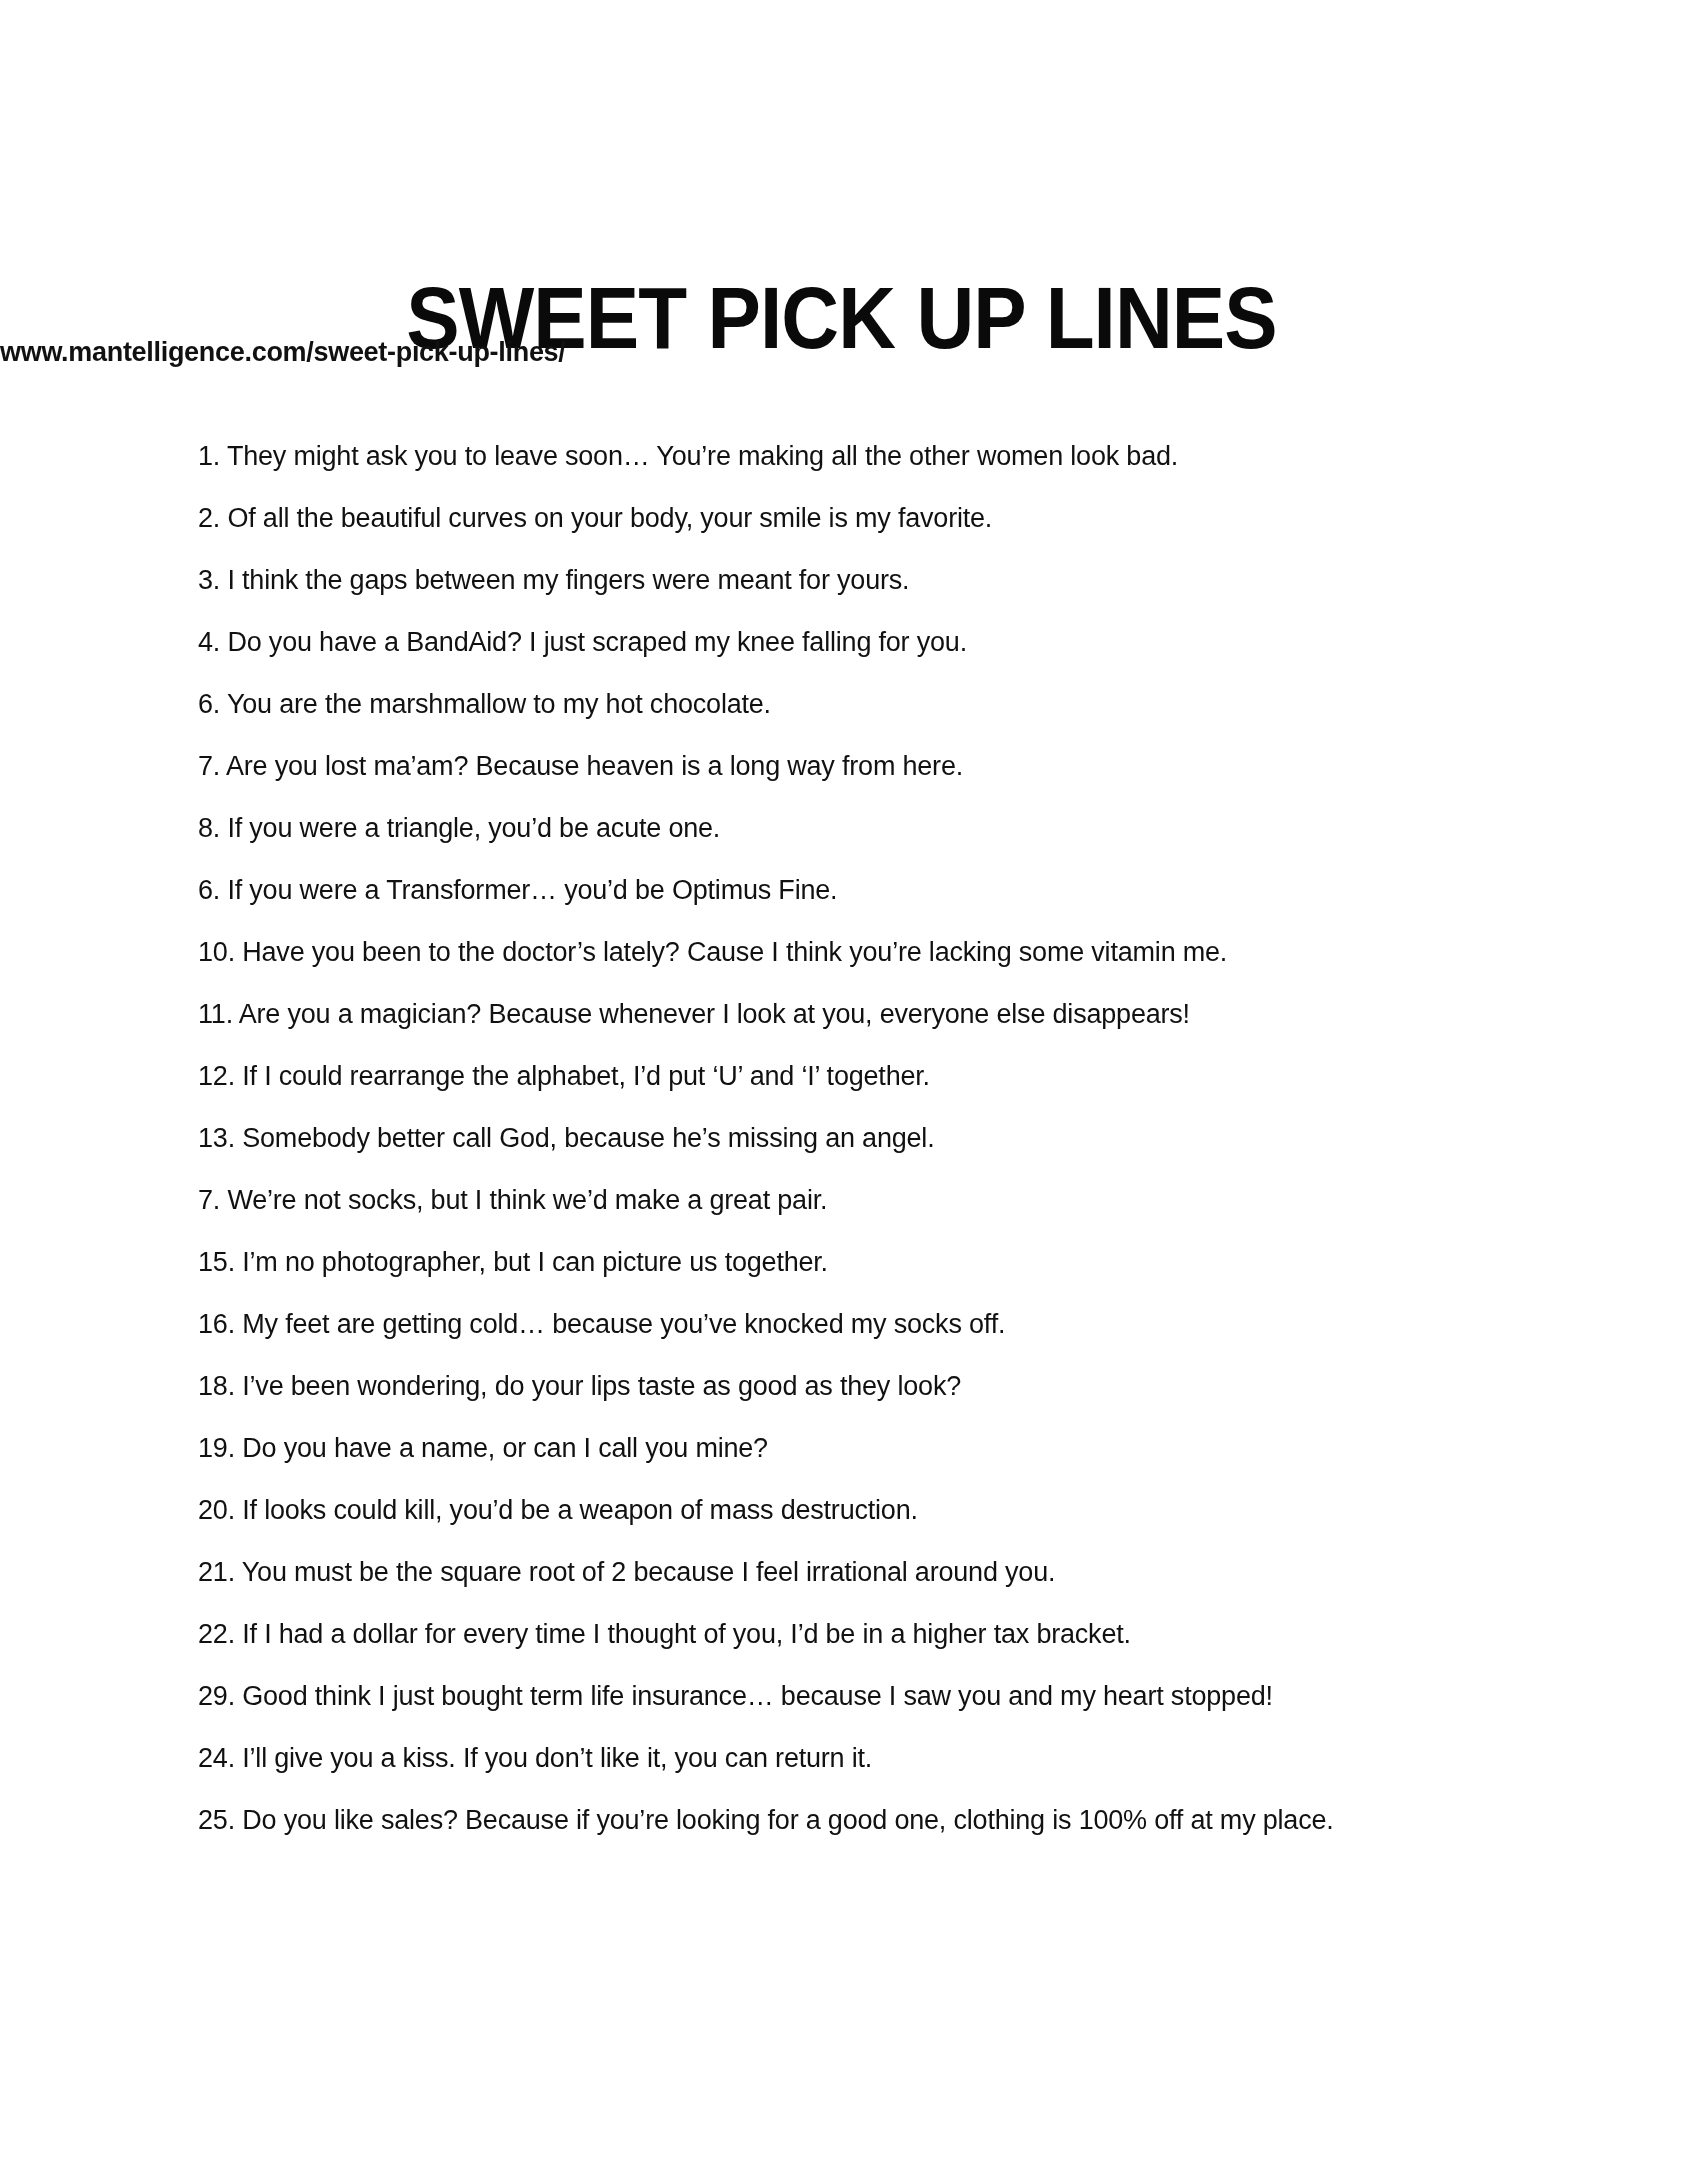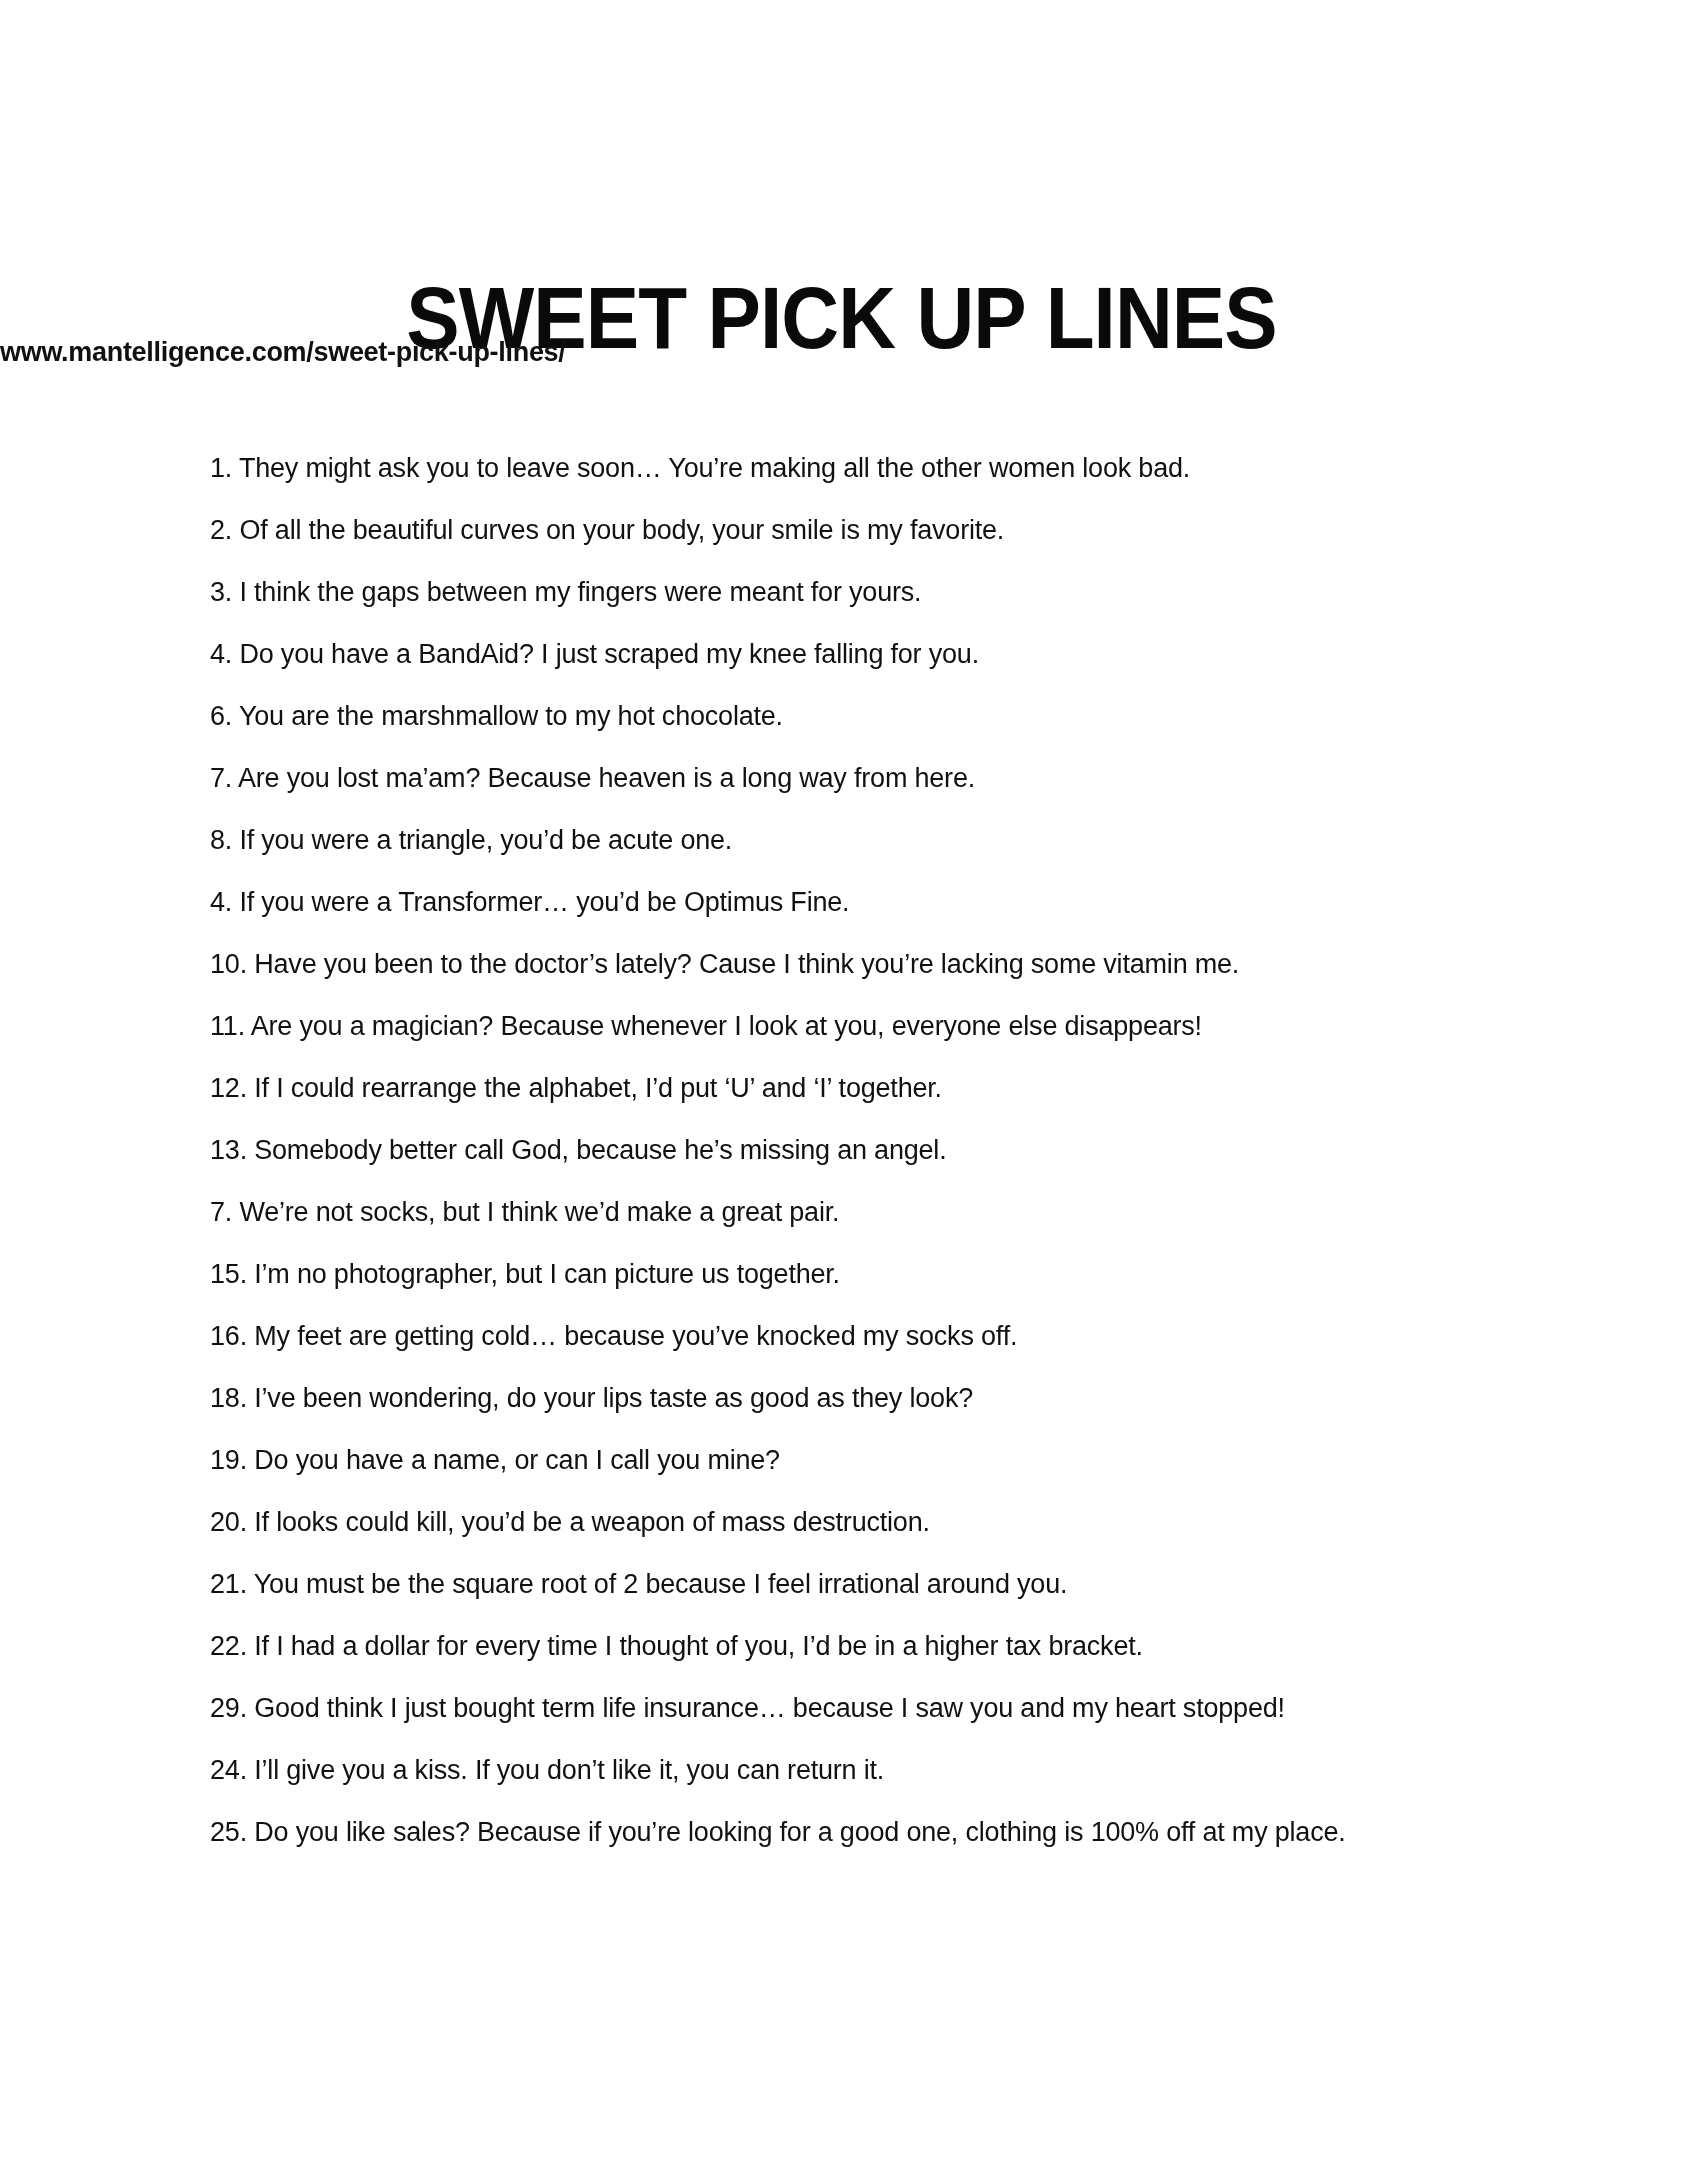--- a/index.html
+++ b/index.html
@@ -45,21 +45,21 @@
       font-weight: bold;
       font-size: 27px;
       line-height: 34px;
       color: #111111;
       letter-spacing: -0.3px;
     }
     .lines-list {
       position: absolute;
       left: 198px;
       top: 436px;
-      margin: 12px;
+      margin: 0;
       padding: 0;
       list-style: none;
     }
     .line-item {
       height: 62px;
       font-family: "Liberation Sans", sans-serif;
       font-size: 27px;
       line-height: 40px;
       color: #111111;
       white-space: nowrap;
@@ -74,21 +74,21 @@
   <div class="source-url">www.mantelligence.com/sweet-pick-up-lines/</div>
 
   <ul class="lines-list">
     <li class="line-item">1. They might ask you to leave soon… You’re making all the other women look bad.</li>
     <li class="line-item">2. Of all the beautiful curves on your body, your smile is my favorite.</li>
     <li class="line-item">3. I think the gaps between my fingers were meant for yours.</li>
     <li class="line-item">4. Do you have a BandAid? I just scraped my knee falling for you.</li>
     <li class="line-item">6. You are the marshmallow to my hot chocolate.</li>
     <li class="line-item">7. Are you lost ma’am? Because heaven is a long way from here.</li>
     <li class="line-item">8. If you were a triangle, you’d be acute one.</li>
-    <li class="line-item">4. If you were a Transformer… you’d be Optimus Fine.</li>
+    <li class="line-item">6. If you were a Transformer… you’d be Optimus Fine.</li>
     <li class="line-item">10. Have you been to the doctor’s lately? Cause I think you’re lacking some vitamin me.</li>
     <li class="line-item">11. Are you a magician? Because whenever I look at you, everyone else disappears!</li>
     <li class="line-item">12. If I could rearrange the alphabet, I’d put ‘U’ and ‘I’ together.</li>
     <li class="line-item">13. Somebody better call God, because he’s missing an angel.</li>
     <li class="line-item">7. We’re not socks, but I think we’d make a great pair.</li>
     <li class="line-item">15. I’m no photographer, but I can picture us together.</li>
     <li class="line-item">16. My feet are getting cold… because you’ve knocked my socks off.</li>
     <li class="line-item">18. I’ve been wondering, do your lips taste as good as they look?</li>
     <li class="line-item">19. Do you have a name, or can I call you mine?</li>
     <li class="line-item">20. If looks could kill, you’d be a weapon of mass destruction.</li>

